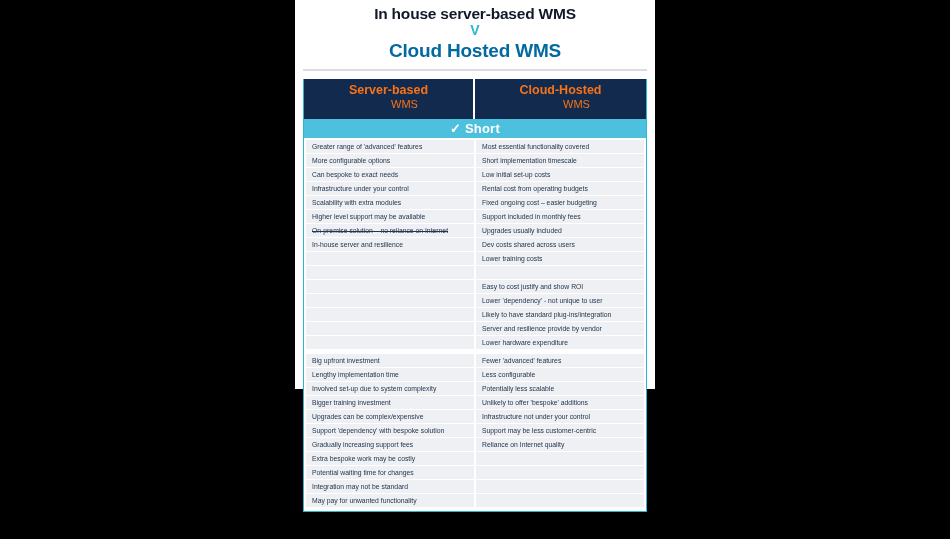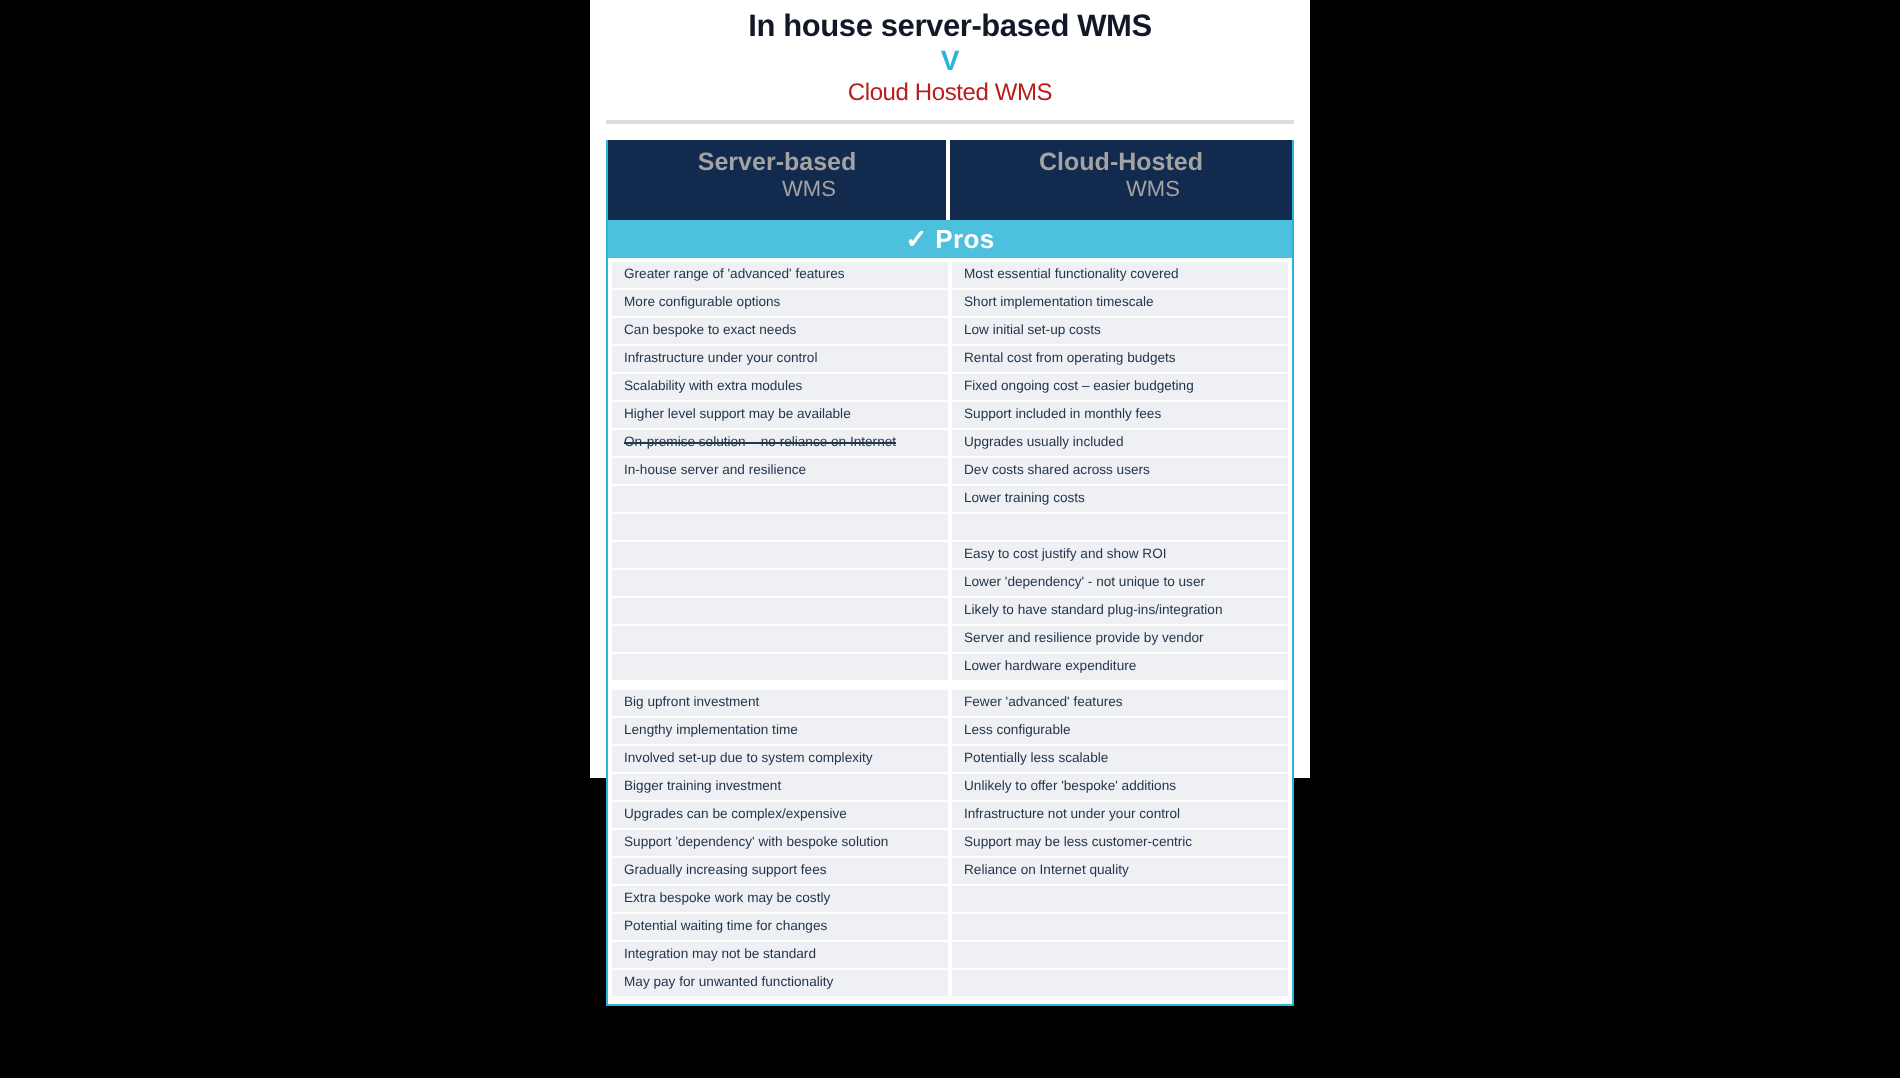--- a/index.html
+++ b/index.html
@@ -32,23 +32,23 @@
     line-height: 1.25;
     letter-spacing: -0.2px;
   }
   .title-v {
     font-size: 14px;
     font-weight: bold;
     color: #2cb4d8;
     line-height: 1.1;
   }
   .title-line2 {
-    font-size: 12px;
-    font-weight: normal;
-    color: #b91c1c;
+    font-size: 19px;
+    font-weight: bold;
+    color: #0369a1;
     line-height: 1.25;
     letter-spacing: -0.2px;
   }
   .rule {
     height: 1px;
     background: #d9dde2;
     margin: 6px 8px 0 8px;
   }
   .subtitle {
     text-align: center;
@@ -66,21 +66,21 @@
 
   .table {
     margin: 0 8px;
     border: 1px solid #2cb4d8;
     border-top: none;
     background: #ffffff;
   }
   .thead {
     display: flex;
     background: #122a4e;
-    color: #a3a3a3;
+    color: #f97316;
     height: 40px;
   }
   .thead .cell {
     flex: 1 1 50%;
     text-align: center;
     padding-top: 4px;
     box-sizing: border-box;
   }
   .thead .cell:first-child {
     border-right: 2px solid #ffffff;
@@ -167,21 +167,21 @@
       <div class="cell">
         <div class="th-main">Server-based</div>
         <div class="th-sub">WMS</div>
       </div>
       <div class="cell">
         <div class="th-main">Cloud-Hosted</div>
         <div class="th-sub">WMS</div>
       </div>
     </div>
 
-    <div class="section-bar">✓ Pros</div>
+    <div class="section-bar">✓ Short</div>
 
     <div class="pros-wrap rows" id="pros-rows">
         <div class="row">
           <div class="cell left">Greater range of 'advanced' features</div>
           <div class="cell right">Most essential functionality covered</div>
         </div>
         <div class="row">
           <div class="cell left">More configurable options</div>
           <div class="cell right">Short implementation timescale</div>
         </div>

